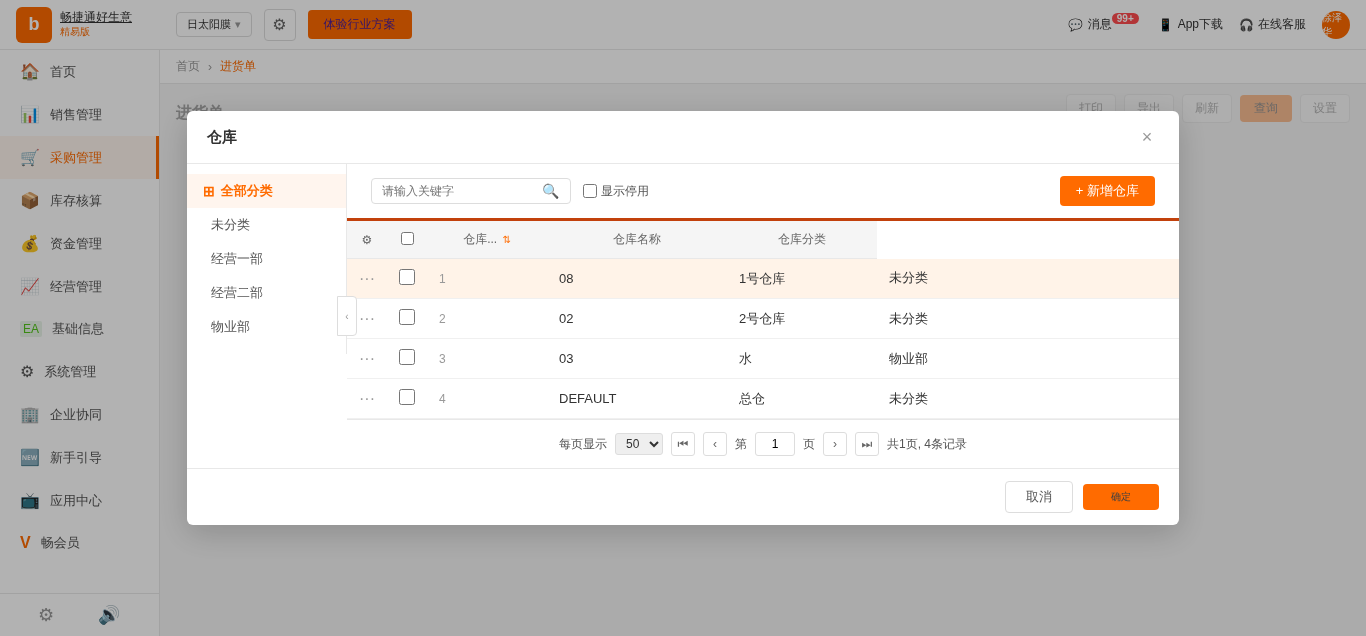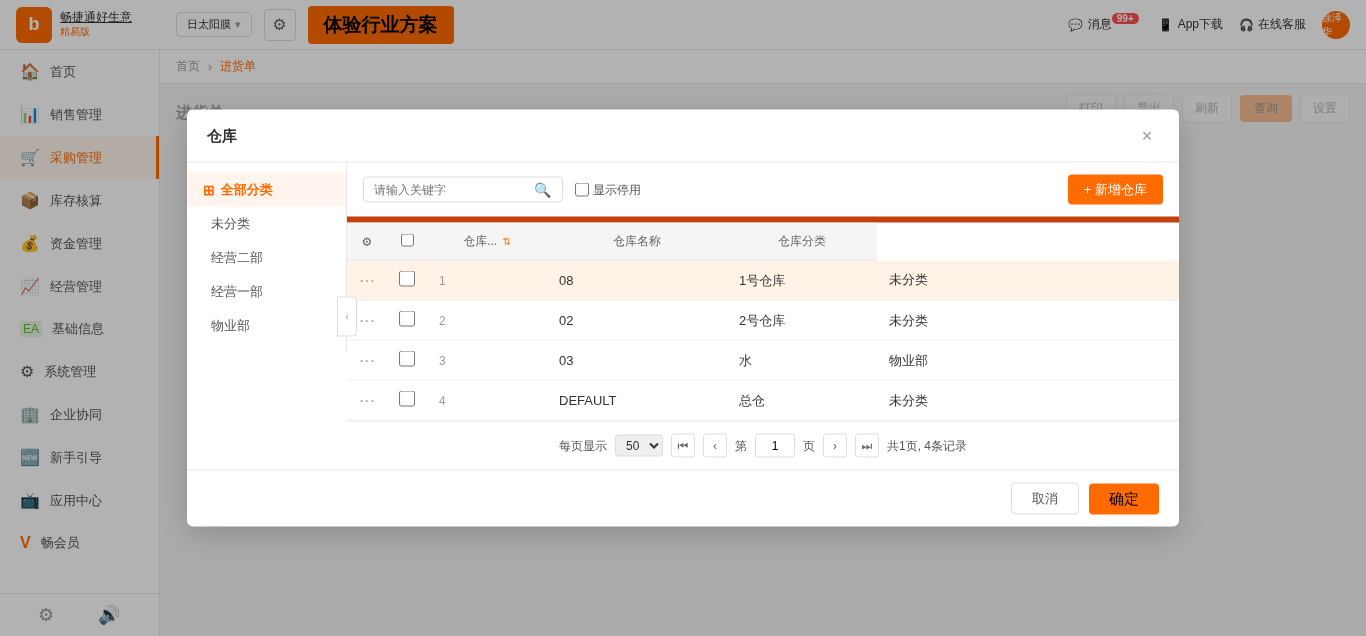--- a/index.html
+++ b/index.html
@@ -45,25 +45,24 @@
     }
     .store-selector .arrow { color: #999; }
     .settings-btn {
       width: 32px; height: 32px;
       border: 1px solid #ddd; border-radius: 4px;
       display: flex; align-items: center; justify-content: center;
       cursor: pointer; background: #fff;
       color: #666; font-size: 16px;
     }
     .trial-btn {
-      background: #ff6b00; color: #000000;
+      background: #ff6b00; color: #4c1d95;
       border: none; border-radius: 4px;
       padding: 6px 16px; cursor: pointer;
-      font-size: 19px;
-      font-weight: bold;
+      font-size: 12px;
     }
     .header-right {
       display: flex; align-items: center; gap: 16px;
     }
     .header-action {
       display: flex; align-items: center; gap: 4px;
       color: #333; cursor: pointer; font-size: 12px;
     }
     .user-avatar {
       width: 28px; height: 28px; border-radius: 50%;
@@ -179,23 +178,23 @@
     }
     .cat-panel-wrap { position: relative; }
 
     
     .table-panel {
       flex: 1;
       display: flex; flex-direction: column;
       overflow: hidden;
     }
     .table-toolbar {
-      padding: 12px 16px;
+      padding: 12px 24px;
       display: flex; align-items: center; gap: 12px;
-      border-bottom: 6px solid #c2410c;
+      border-bottom: 3px solid #c2410c;
     }
     .search-box {
       display: flex; align-items: center;
       border: 1px solid #ddd; border-radius: 4px;
       padding: 4px 10px; gap: 6px; background: #fff;
       width: 200px;
     }
     .search-box input {
       border: none; outline: none; font-size: 12px; color: #333; width: 100%;
       background: transparent;
@@ -273,23 +272,23 @@
       padding: 12px 20px;
       display: flex; align-items: center; justify-content: flex-end; gap: 10px;
       border-top: 1px solid #e8e8e8;
     }
     .btn-cancel {
       border: 1px solid #ddd; border-radius: 4px;
       background: #fff; padding: 6px 20px;
       cursor: pointer; font-size: 13px; color: #555;
     }
     .btn-confirm {
-      background: #ff6b00; color: #000000;
+      background: #ff6b00; color: #404040;
       border: none; border-radius: 4px;
-      padding: 6px 20px; cursor: pointer; font-size: 15px;
+      padding: 6px 28px; cursor: pointer; font-size: 10px;
     }
 
     
     .bg-page-content {
       padding: 10px 16px;
       opacity: 0.4;
     }
     .toolbar-row {
       display: flex; align-items: center; gap: 8px; margin-bottom: 10px;
     }
@@ -443,22 +442,22 @@
   </div>
   <div class="modal-body">
 
     <div class="cat-panel-wrap">
       <div class="category-panel">
         <div class="cat-all">
           <span style="font-size:14px">⊞</span>
           <span>全部分类</span>
         </div>
         <div class="cat-item">未分类</div>
+        <div class="cat-item">经营一部</div>
         <div class="cat-item">经营二部</div>
-        <div class="cat-item">经营一部</div>
         <div class="cat-item">物业部</div>
       </div>
       <div class="collapse-btn">‹</div>
     </div>
 
     <div class="table-panel">
       <div class="table-toolbar">
         <div class="search-box">
           <input type="text" placeholder="请输入关键字" style="">
           <span class="search-icon">🔍</span>

